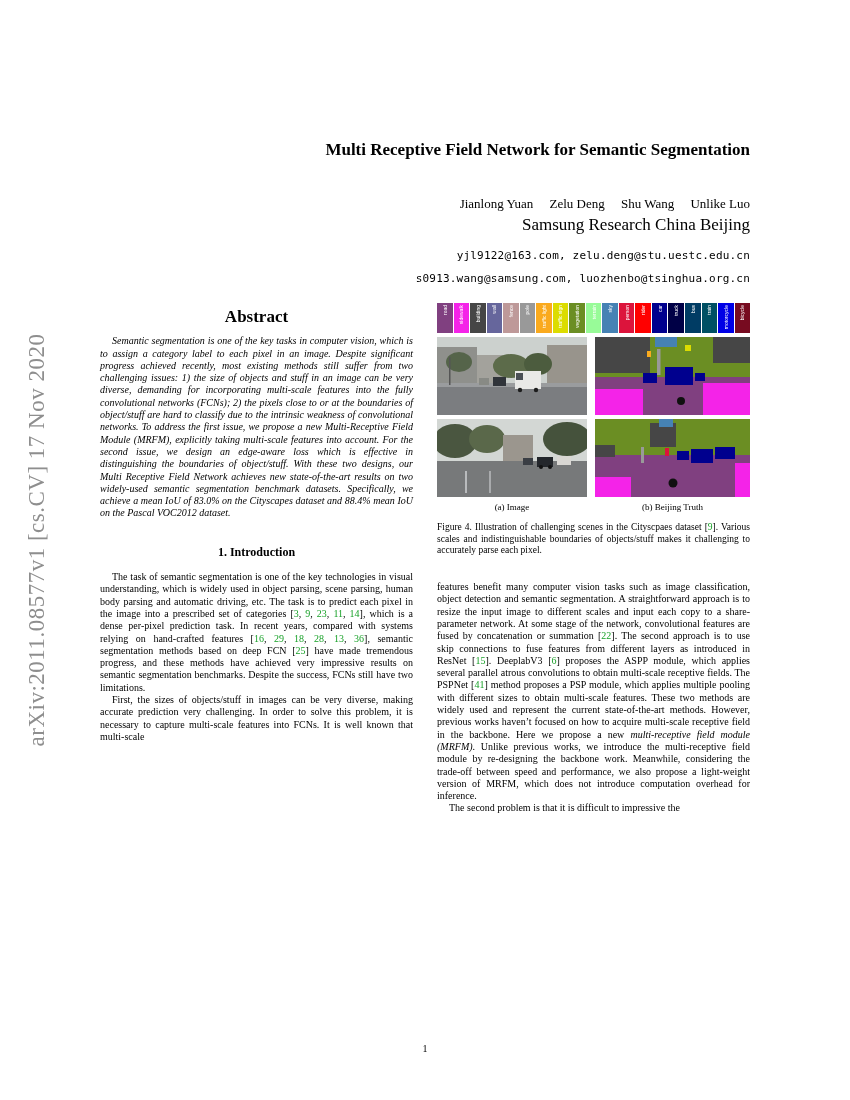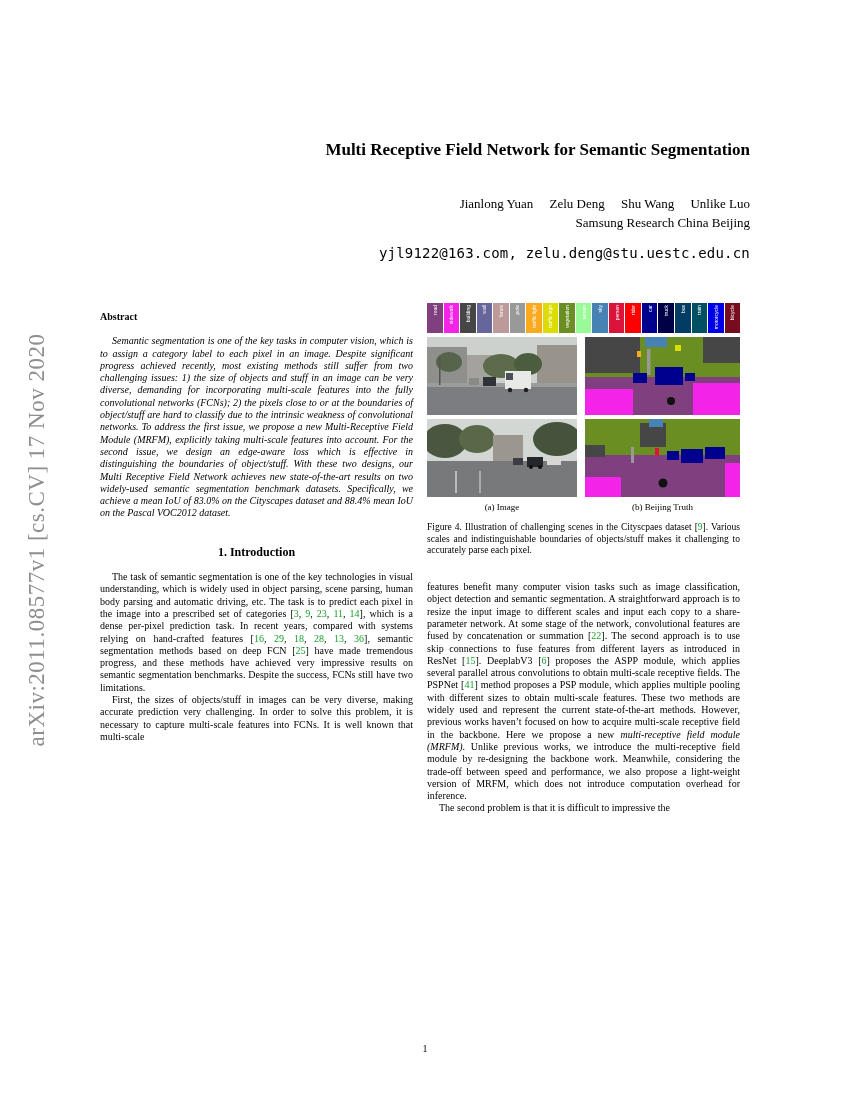--- a/index.html
+++ b/index.html
@@ -11,29 +11,29 @@
   }
   .arxiv-stamp {
     position:absolute; left:37px; top:540px;
     transform:translate(-50%,-50%) rotate(-90deg);
     white-space:nowrap; font-size:23px; color:#8e8e8e;
     letter-spacing:0.5px;
   }
   .paper-header { position:absolute; top:140px; left:100px; width:650px; text-align:right; }
   .paper-title { font-size:17px; font-weight:bold; margin:0 0 36px 0; }
   .author-line { font-size:13px; white-space:pre; margin:0 0 3px 0; }
-  .affiliation { font-size:13px; margin:0 0 14px 0; }
+  .affiliation { font-size:17px; margin:0 0 14px 0; }
   .email-line {
     font-family:"DejaVu Sans Mono","Liberation Mono",monospace;
-    font-size:14px; margin:0 0 10px 0; letter-spacing:0.2px;
+    font-size:11px; margin:0 0 10px 0; letter-spacing:0.2px;
   }
   .col { position:absolute; top:303px; width:313px; font-size:10px; line-height:12.3px; text-align:justify; }
   .col-left  { left:100px; }
-  .col-right { left:427px; }
-  .abstract-heading { font-size:10px; font-weight:bold; text-align:left; margin:8px 0 12px 0; }
+  .col-right { left:437px; }
+  .abstract-heading { font-size:17px; font-weight:bold; text-align:center; margin:8px 0 12px 0; }
   .abstract-text { font-style:italic; margin:0;font-family:Liberation Serif, serif; }
   .section-heading { font-size:12px; font-weight:bold; text-align:center; margin:26px 0 13px 0; }
   p.body { margin:0; }
   .indent { text-indent:12px; }
   .cite { color:#18a128; }
   .em { font-style:italic; }
 
   figure.fig1 { margin:0; padding:0; }
   .legend { display:flex; gap:1px; height:30px; margin-bottom:4px; background:#fff; }
   .legend-box { flex:1; position:relative; overflow:hidden; }
@@ -57,20 +57,21 @@
 
 <div class="page">
 
   <div class="arxiv-stamp">arXiv:2011.08577v1  [cs.CV]  17 Nov 2020</div>
 
   <header class="paper-header">
     <h1 class="paper-title">Multi Receptive Field Network for Semantic Segmentation</h1>
     <div class="author-line">Jianlong Yuan     Zelu Deng     Shu Wang     Unlike Luo</div>
     <div class="affiliation">Samsung Research China Beijing</div>
     <div class="email-line">yjl9122@163.com, zelu.deng@stu.uestc.edu.cn</div>
+    <div class="email-line">s0913.wang@samsung.com, luozhenbo@tsinghua.org.cn</div>
   </header>
 
   <div class="col col-left">
     <h2 class="abstract-heading">Abstract</h2>
     <p class="abstract-text body indent">Semantic segmentation is one of the key tasks in computer vision, which is to assign a category label to each pixel in an image. Despite significant progress achieved recently, most existing methods still suffer from two challenging issues: 1) the size of objects and stuff in an image can be very diverse, demanding for incorporating multi-scale features into the fully convolutional networks (FCNs); 2) the pixels close to or at the boundaries of object/stuff are hard to classify due to the intrinsic weakness of convolutional networks. To address the first issue, we propose a new Multi-Receptive Field Module (MRFM), explicitly taking multi-scale features into account. For the second issue, we design an edge-aware loss which is effective in distinguishing the boundaries of object/stuff. With these two designs, our Multi Receptive Field Network achieves new state-of-the-art results on two widely-used semantic segmentation benchmark datasets. Specifically, we achieve a mean IoU of 83.0% on the Cityscapes dataset and 88.4% mean IoU on the Pascal VOC2012 dataset.</p>
     <h3 class="section-heading">1. Introduction</h3>
     <p class="body indent"><span>The task of semantic segmentation is one of the key technologies in visual understanding, which is widely used in object parsing, scene parsing, human body parsing and automatic driving, etc. The task is to predict each pixel in the image into a prescribed set of categories [</span><span class="cite">3</span><span>, </span><span class="cite">9</span><span>, </span><span class="cite">23</span><span>, </span><span class="cite">11</span><span>, </span><span class="cite">14</span><span>], which is a dense per-pixel prediction task. In recent years, compared with systems relying on hand-crafted features [</span><span class="cite">16</span><span>, </span><span class="cite">29</span><span>, </span><span class="cite">18</span><span>, </span><span class="cite">28</span><span>, </span><span class="cite">13</span><span>, </span><span class="cite">36</span><span>], semantic segmentation methods based on deep FCN [</span><span class="cite">25</span><span>] have made tremendous progress, and these methods have achieved very impressive results on semantic segmentation benchmarks. Despite the success, FCNs still have two limitations.</span></p>
     <p class="body indent">First, the sizes of objects/stuff in images can be very diverse, making accurate prediction very challenging. In order to solve this problem, it is necessary to capture multi-scale features into FCNs. It is well known that multi-scale</p>
   </div>
 

